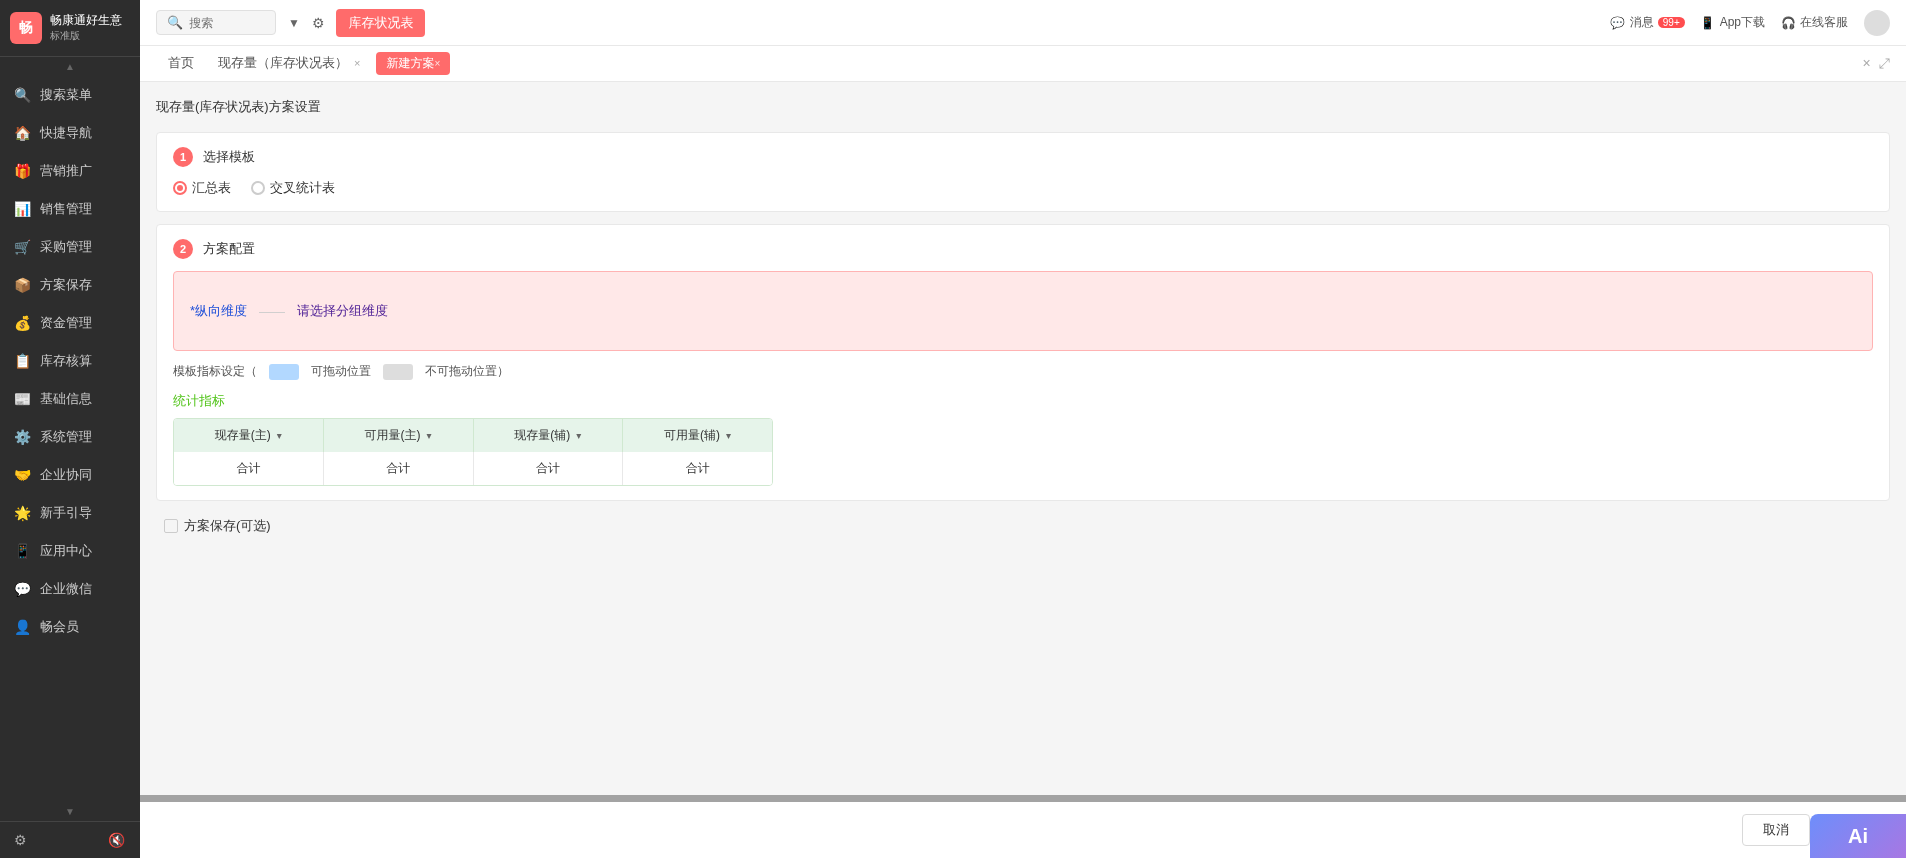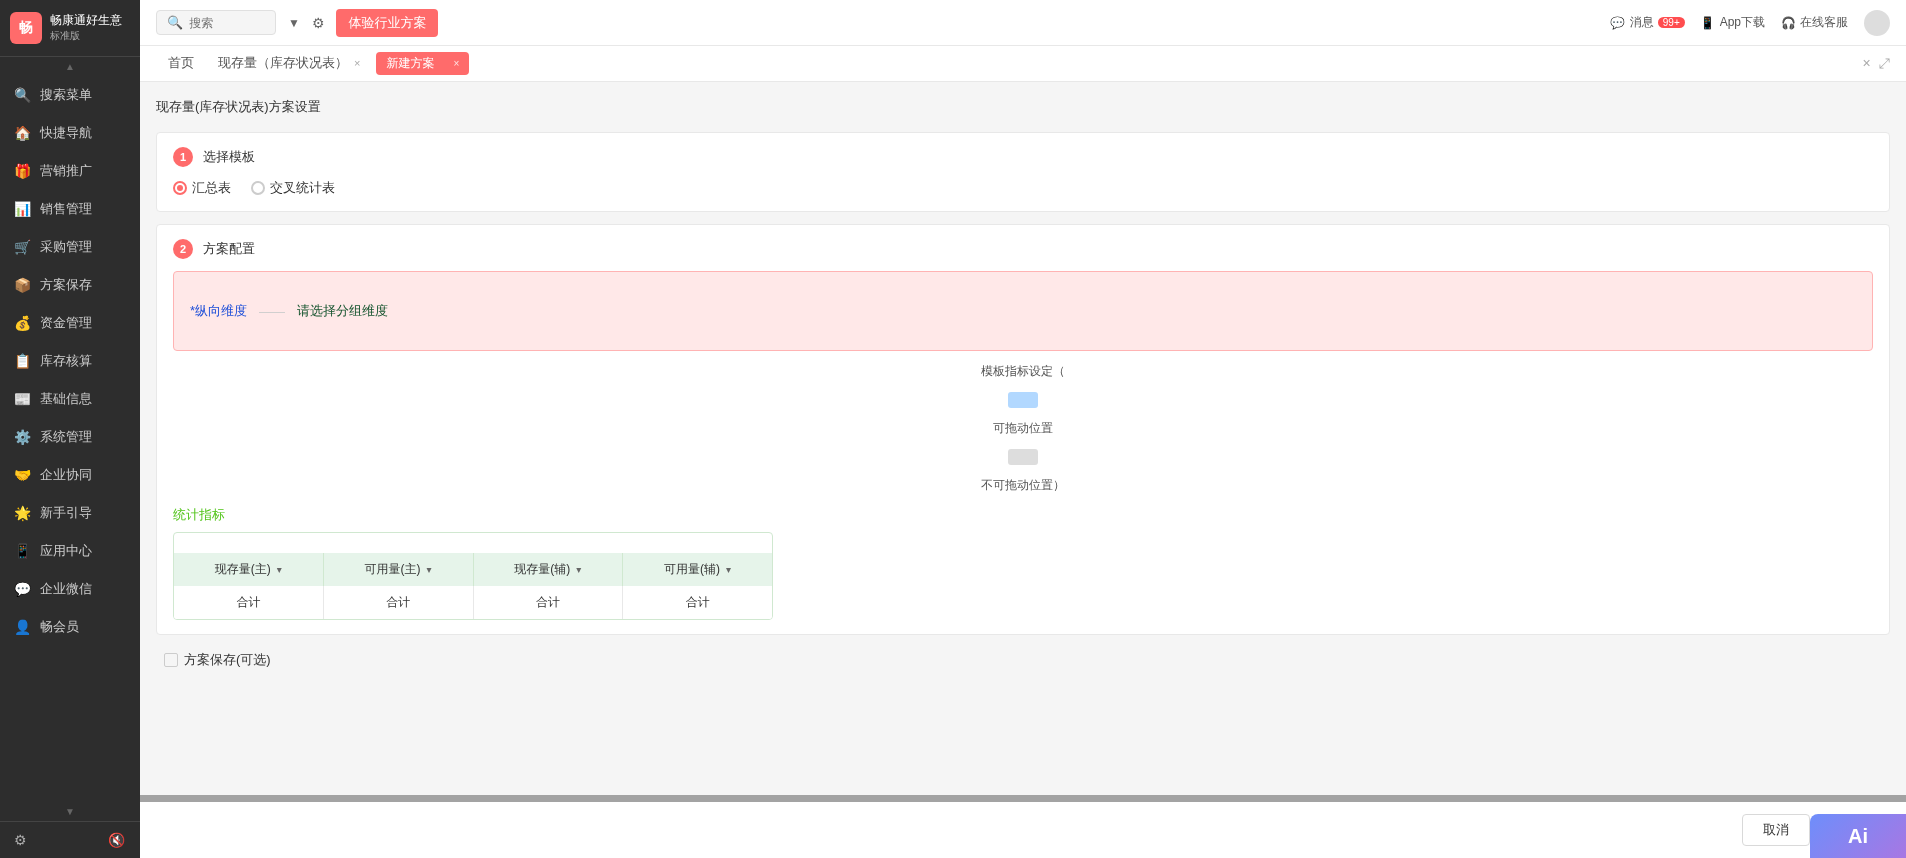--- a/index.html
+++ b/index.html
@@ -96,21 +96,21 @@
       height: 36px;
     }
     .tab {
       display: flex; align-items: center; gap: 6px;
       padding: 6px 12px; font-size: 13px; cursor: pointer;
       color: #555; border-bottom: 2px solid transparent;
     }
     .tab-close { color: #aaa; font-size: 11px; cursor: pointer; }
     .tab-new {
       background: #ff6b6b; color: white; border-radius: 4px;
-      padding: 3px 10px; font-size: 12px; display: flex; align-items: center; gap: 19px;
+      padding: 3px 10px; font-size: 12px; display: flex; align-items: center; gap: 0;
       cursor: pointer; margin-left: 4px;
     }
     .tab-close-new { color: rgba(255,255,255,0.8); cursor: pointer; font-size: 10px; }
     .tabs-right { margin-left: auto; display: flex; gap: 8px; color: #aaa; font-size: 14px; cursor: pointer; }
 
     
     .page-content {
       flex: 1; overflow-y: auto; padding: 16px;
     }
     .page-title { font-size: 13px; color: #333; margin-bottom: 16px; font-weight: 500; }
@@ -131,31 +131,31 @@
     .radio-circle.checked { border-color: #ff6b6b; }
     .radio-circle.checked::after { content: ''; width: 6px; height: 6px; background: #ff6b6b; border-radius: 50%; }
 
     
     .section-label { font-size: 12px; color: #666; margin-bottom: 8px; }
     .dimension-box {
       background: #ffe8e8; border: 1px solid #ffb3b3; border-radius: 4px;
       padding: 20px 16px; min-height: 80px; display: flex; align-items: center;
     }
     .dimension-required { color: #1d4ed8; font-size: 13px; }
-    .dimension-placeholder { color: #14532d; font-size: 13px; }
-
-    
-    .indicator-row { display: flex; align-items: center; gap: 12px; margin: 12px 0; font-size: 12px; color: #555; flex-direction: column; }
+    .dimension-placeholder { color: #4c1d95; font-size: 13px; }
+
+    
+    .indicator-row { display: flex; align-items: center; gap: 12px; margin: 12px 0; font-size: 12px; color: #555; }
     .indicator-draggable { width: 30px; height: 16px; background: #b2d8ff; border-radius: 3px; display: inline-block; }
     .indicator-non-draggable { width: 30px; height: 16px; background: #ddd; border-radius: 3px; display: inline-block; }
 
     
     .stats-label { color: #52c41a; font-size: 13px; font-weight: 500; margin-bottom: 8px; }
     .stats-table { border: 1px solid #d0e8d0; border-radius: 4px; overflow: hidden; width: 600px; }
-    .stats-table-header { display: flex; background: #e6f4ea; margin-top: 20px; }
+    .stats-table-header { display: flex; background: #e6f4ea; }
     .stats-table-header-cell {
       flex: 1; padding: 8px 12px; display: flex; align-items: center; justify-content: center;
       gap: 6px; border-right: 1px solid #d0e8d0; font-size: 12px; color: #333;
     }
     .stats-table-header-cell:last-child { border-right: none; }
     .stats-table-body { display: flex; background: #fff; }
     .stats-table-body-cell {
       flex: 1; padding: 8px 12px; text-align: center;
       border-right: 1px solid #e8e8e8; font-size: 12px; color: #333;
     }
@@ -281,21 +281,21 @@
 
 <div class="main">
 
   <div class="topbar">
     <div class="topbar-search">
       <span>🔍</span>
       <input type="text" placeholder="搜索" style="">
     </div>
     <span class="topbar-dropdown">▼</span>
     <span class="topbar-gear">⚙</span>
-    <button class="topbar-btn">体验行业方案</button>
+    <button class="topbar-btn">库存状况表</button>
     <div class="topbar-right">
       <div class="topbar-right-item">
         <span>💬</span>
         <span>消息</span>
         <span class="topbar-badge">99+</span>
       </div>
       <div class="topbar-right-item">
         <span>📱</span>
         <span>App下载</span>
       </div>

